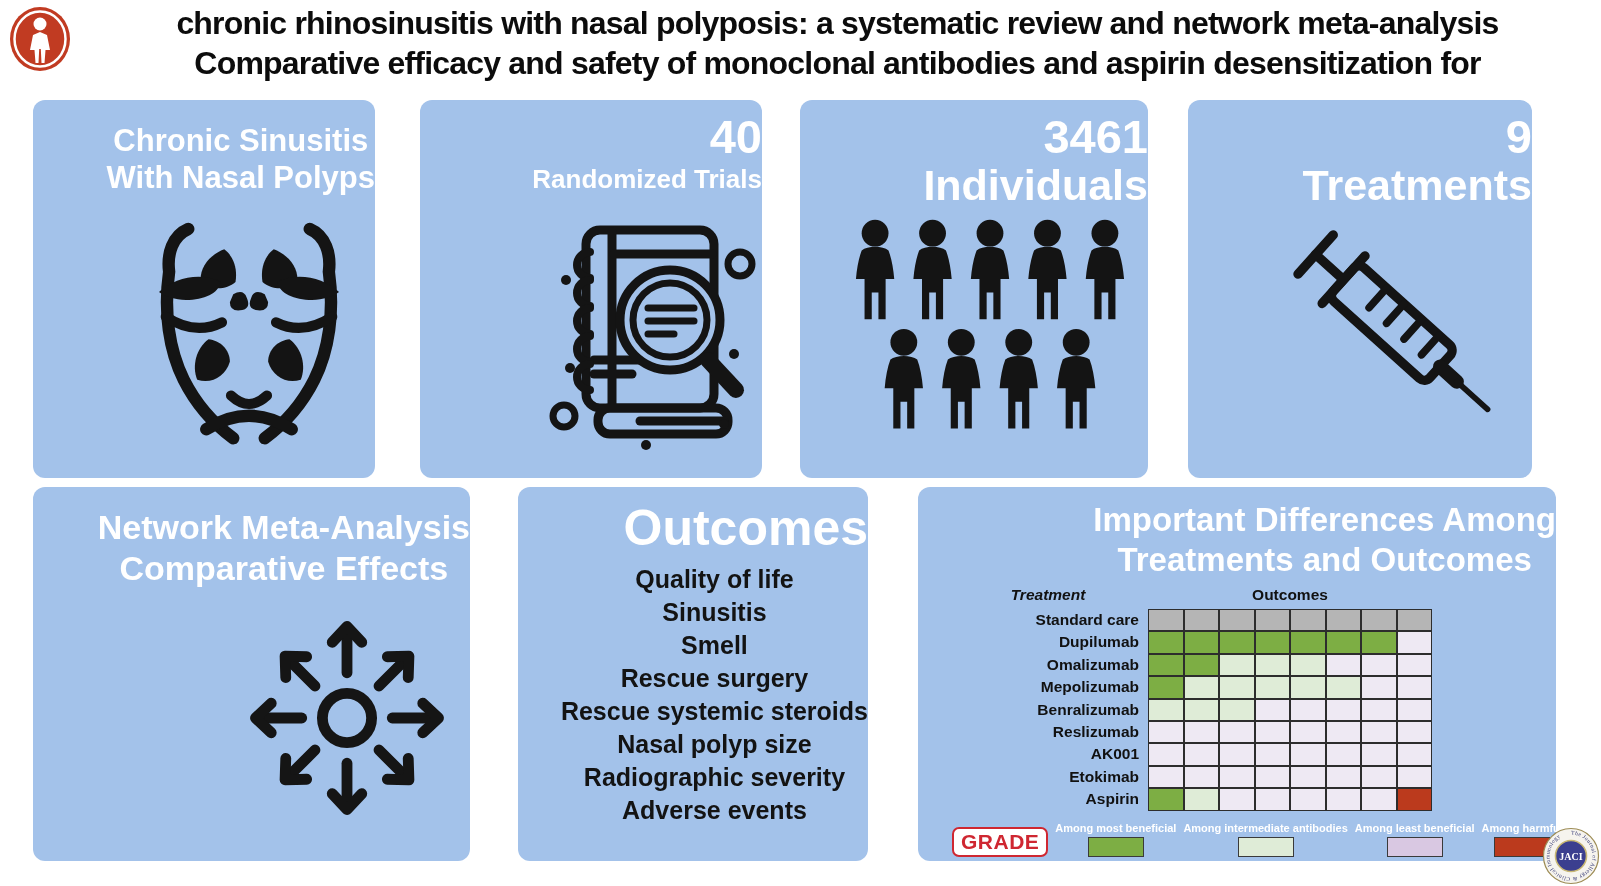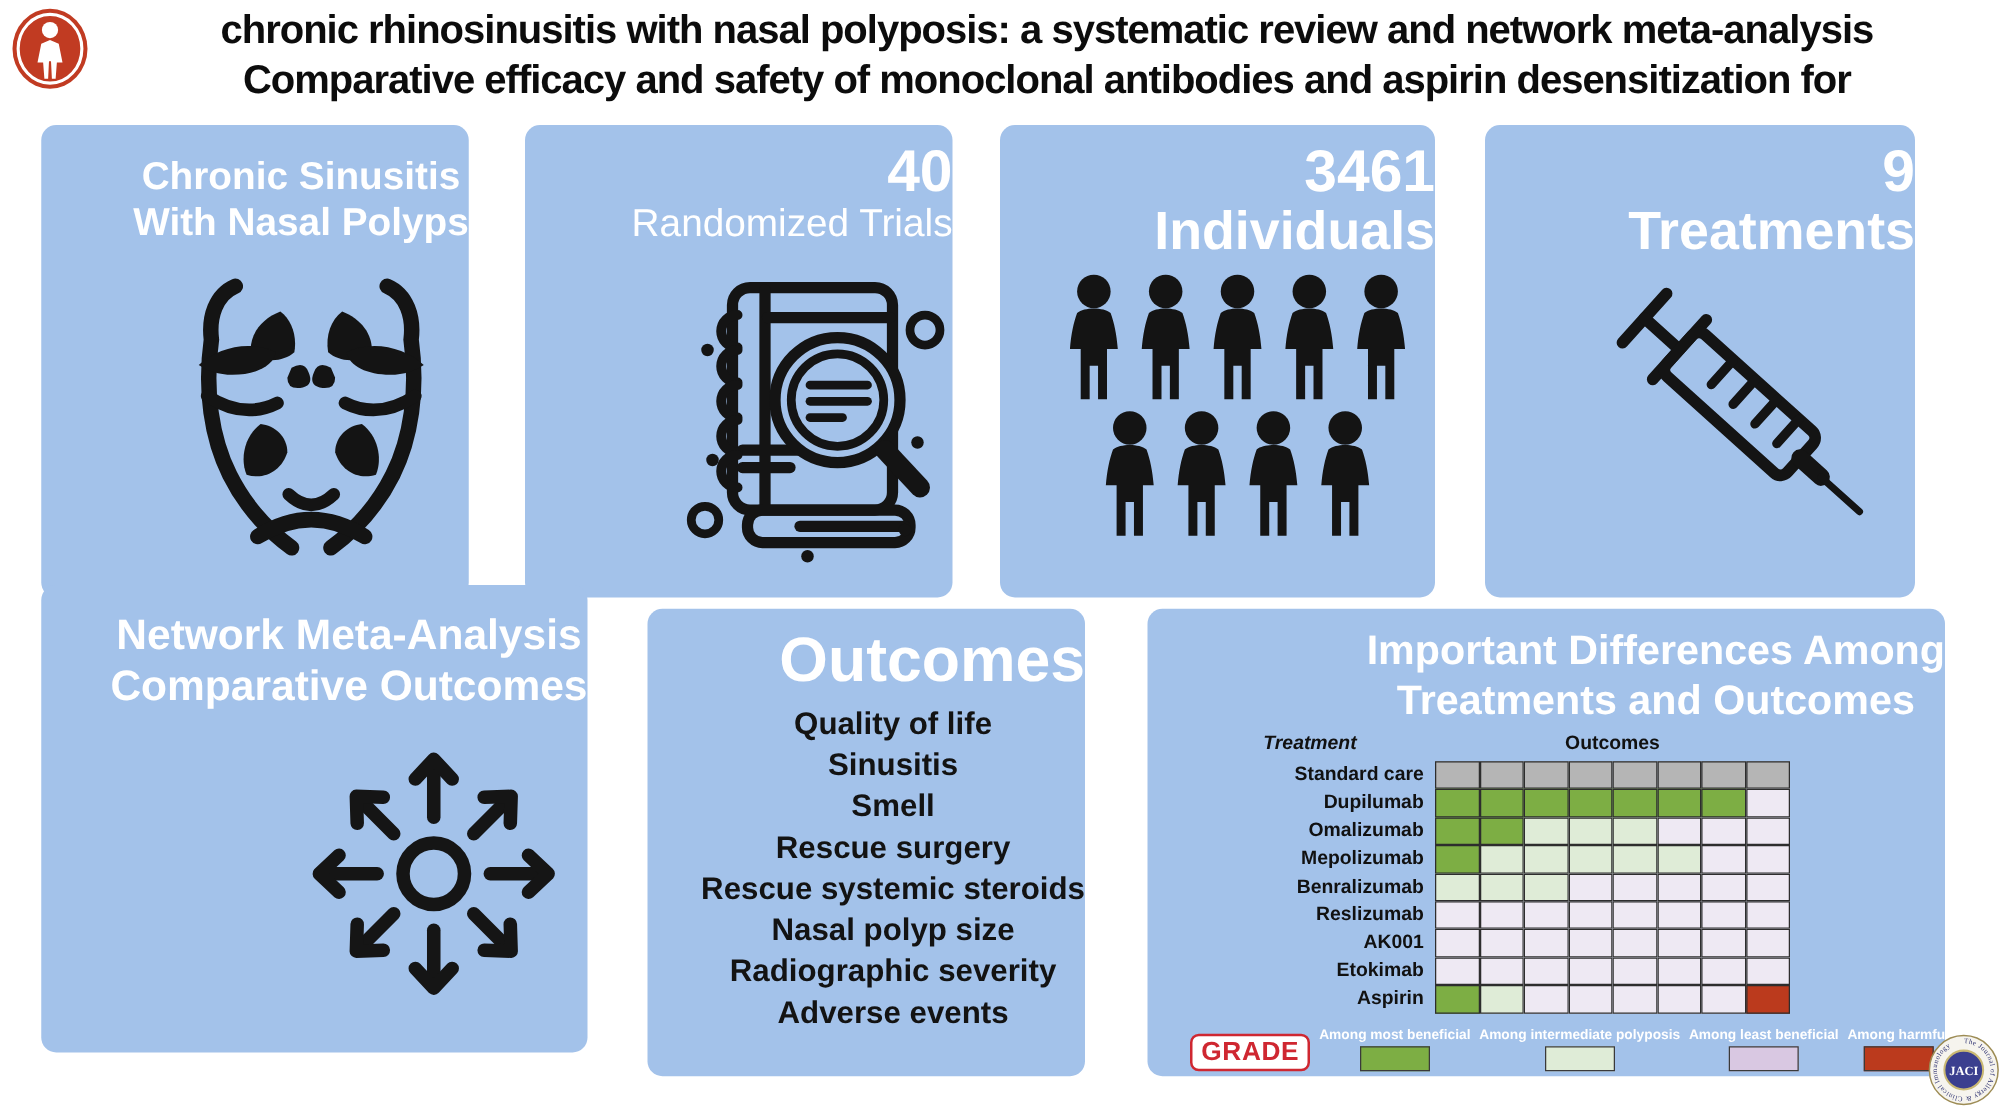--- a/index.html
+++ b/index.html
@@ -13,27 +13,27 @@
   .title-wrap{position:absolute;left:82px;right:8px;top:0;text-align:center;
               font-weight:700;color:#0c0c0c;font-size:32px;line-height:40px;
               letter-spacing:-0.8px;padding-top:3px;}
   
   .card{position:absolute;background:var(--blue);border-radius:12px;color:#fff;
         display:flex;flex-direction:column;align-items:flex-end;}
   #card-condition{left:33px;top:100px;width:342px;height:378px;}
   #card-trials{left:420px;top:100px;width:342px;height:378px;}
   #card-individuals{left:800px;top:100px;width:348px;height:378px;}
   #card-treatments{left:1188px;top:100px;width:344px;height:378px;}
-  #card-nma{left:33px;top:468px;width:437px;height:374px;}
+  #card-nma{left:33px;top:487px;width:437px;height:374px;}
   #card-outcomes{left:518px;top:487px;width:350px;height:374px;}
   #card-diff{left:918px;top:487px;width:638px;height:374px;}
   .card-title{text-align:center;font-weight:700;}
   .t-2line{font-size:31px;line-height:37px;margin-top:22px;}
   .big-num{font-size:47px;line-height:50px;font-weight:700;margin-top:12px;}
-  .num-label{font-size:31px;line-height:34px;font-weight:400;}
+  .num-label{font-size:26px;line-height:34px;font-weight:700;}
   .num-label-lg{font-size:43px;line-height:46px;font-weight:700;}
   .nma-title{font-size:34px;line-height:41px;margin-top:20px;}
   .outcomes-title{font-size:50px;line-height:54px;margin-top:14px;font-weight:700;}
   .outcomes-list{margin-top:8px;text-align:center;}
   .outcome-item{color:#131313;font-weight:700;font-size:25px;line-height:33px;}
   .diff-title{font-size:33px;line-height:40px;margin-top:13px;}
   .icon-block{margin-top:6px;}
   
   .hm{width:100%;margin-top:6px;position:relative;}
   .hm-headers{position:relative;height:23px;font-size:15.5px;font-weight:700;color:#111;}
@@ -178,21 +178,21 @@
         <line x1="37" y1="-24" x2="37" y2="4" stroke-width="8"></line>
         <line x1="60" y1="0" x2="84" y2="0" stroke-width="15"></line>
         <line x1="84" y1="0" x2="128" y2="0" stroke-width="6"></line>
       </g>
     </svg>
   </div>
 
   <div class="card" id="card-nma">
     <div class="card-title nma-title">
       <div>Network Meta-Analysis</div>
-      <div>Comparative Outcomes</div>
+      <div>Comparative Effects</div>
     </div>
     <svg class="icon-block" width="246" height="246" viewBox="0 0 250 250">
       <g stroke="#151515" stroke-width="11" stroke-linecap="round" stroke-linejoin="round" fill="none">
         <circle cx="125" cy="125" r="25"></circle>
         <g transform="rotate(0 125 125)">
             <line x1="125" y1="79" x2="125" y2="34"></line>
             <path d="M110,48 L125,32 L140,48"></path>
           </g>
         <g transform="rotate(45 125 125)">
             <line x1="125" y1="79" x2="125" y2="38"></line>
@@ -334,21 +334,21 @@
           <div class="hm-cell" style="background: rgb(187, 58, 29);"></div>
         </div>
       <div class="hm-legend">
         <span class="grade-badge">GRADE</span>
         <div id="hm-legend-items" style="display:flex;align-items:flex-end;gap:7px;">
             <div class="legend-item">
               <div class="legend-label">Among most beneficial</div>
               <div class="legend-swatch" style="background: rgb(125, 174, 68);"></div>
             </div>
             <div class="legend-item">
-              <div class="legend-label">Among intermediate polyposis</div>
+              <div class="legend-label">Among intermediate antibodies</div>
               <div class="legend-swatch" style="background: rgb(223, 236, 215);"></div>
             </div>
             <div class="legend-item">
               <div class="legend-label">Among least beneficial</div>
               <div class="legend-swatch" style="background: rgb(217, 200, 226);"></div>
             </div>
             <div class="legend-item">
               <div class="legend-label">Among harmful</div>
               <div class="legend-swatch" style="background: rgb(187, 58, 29);"></div>
             </div>

